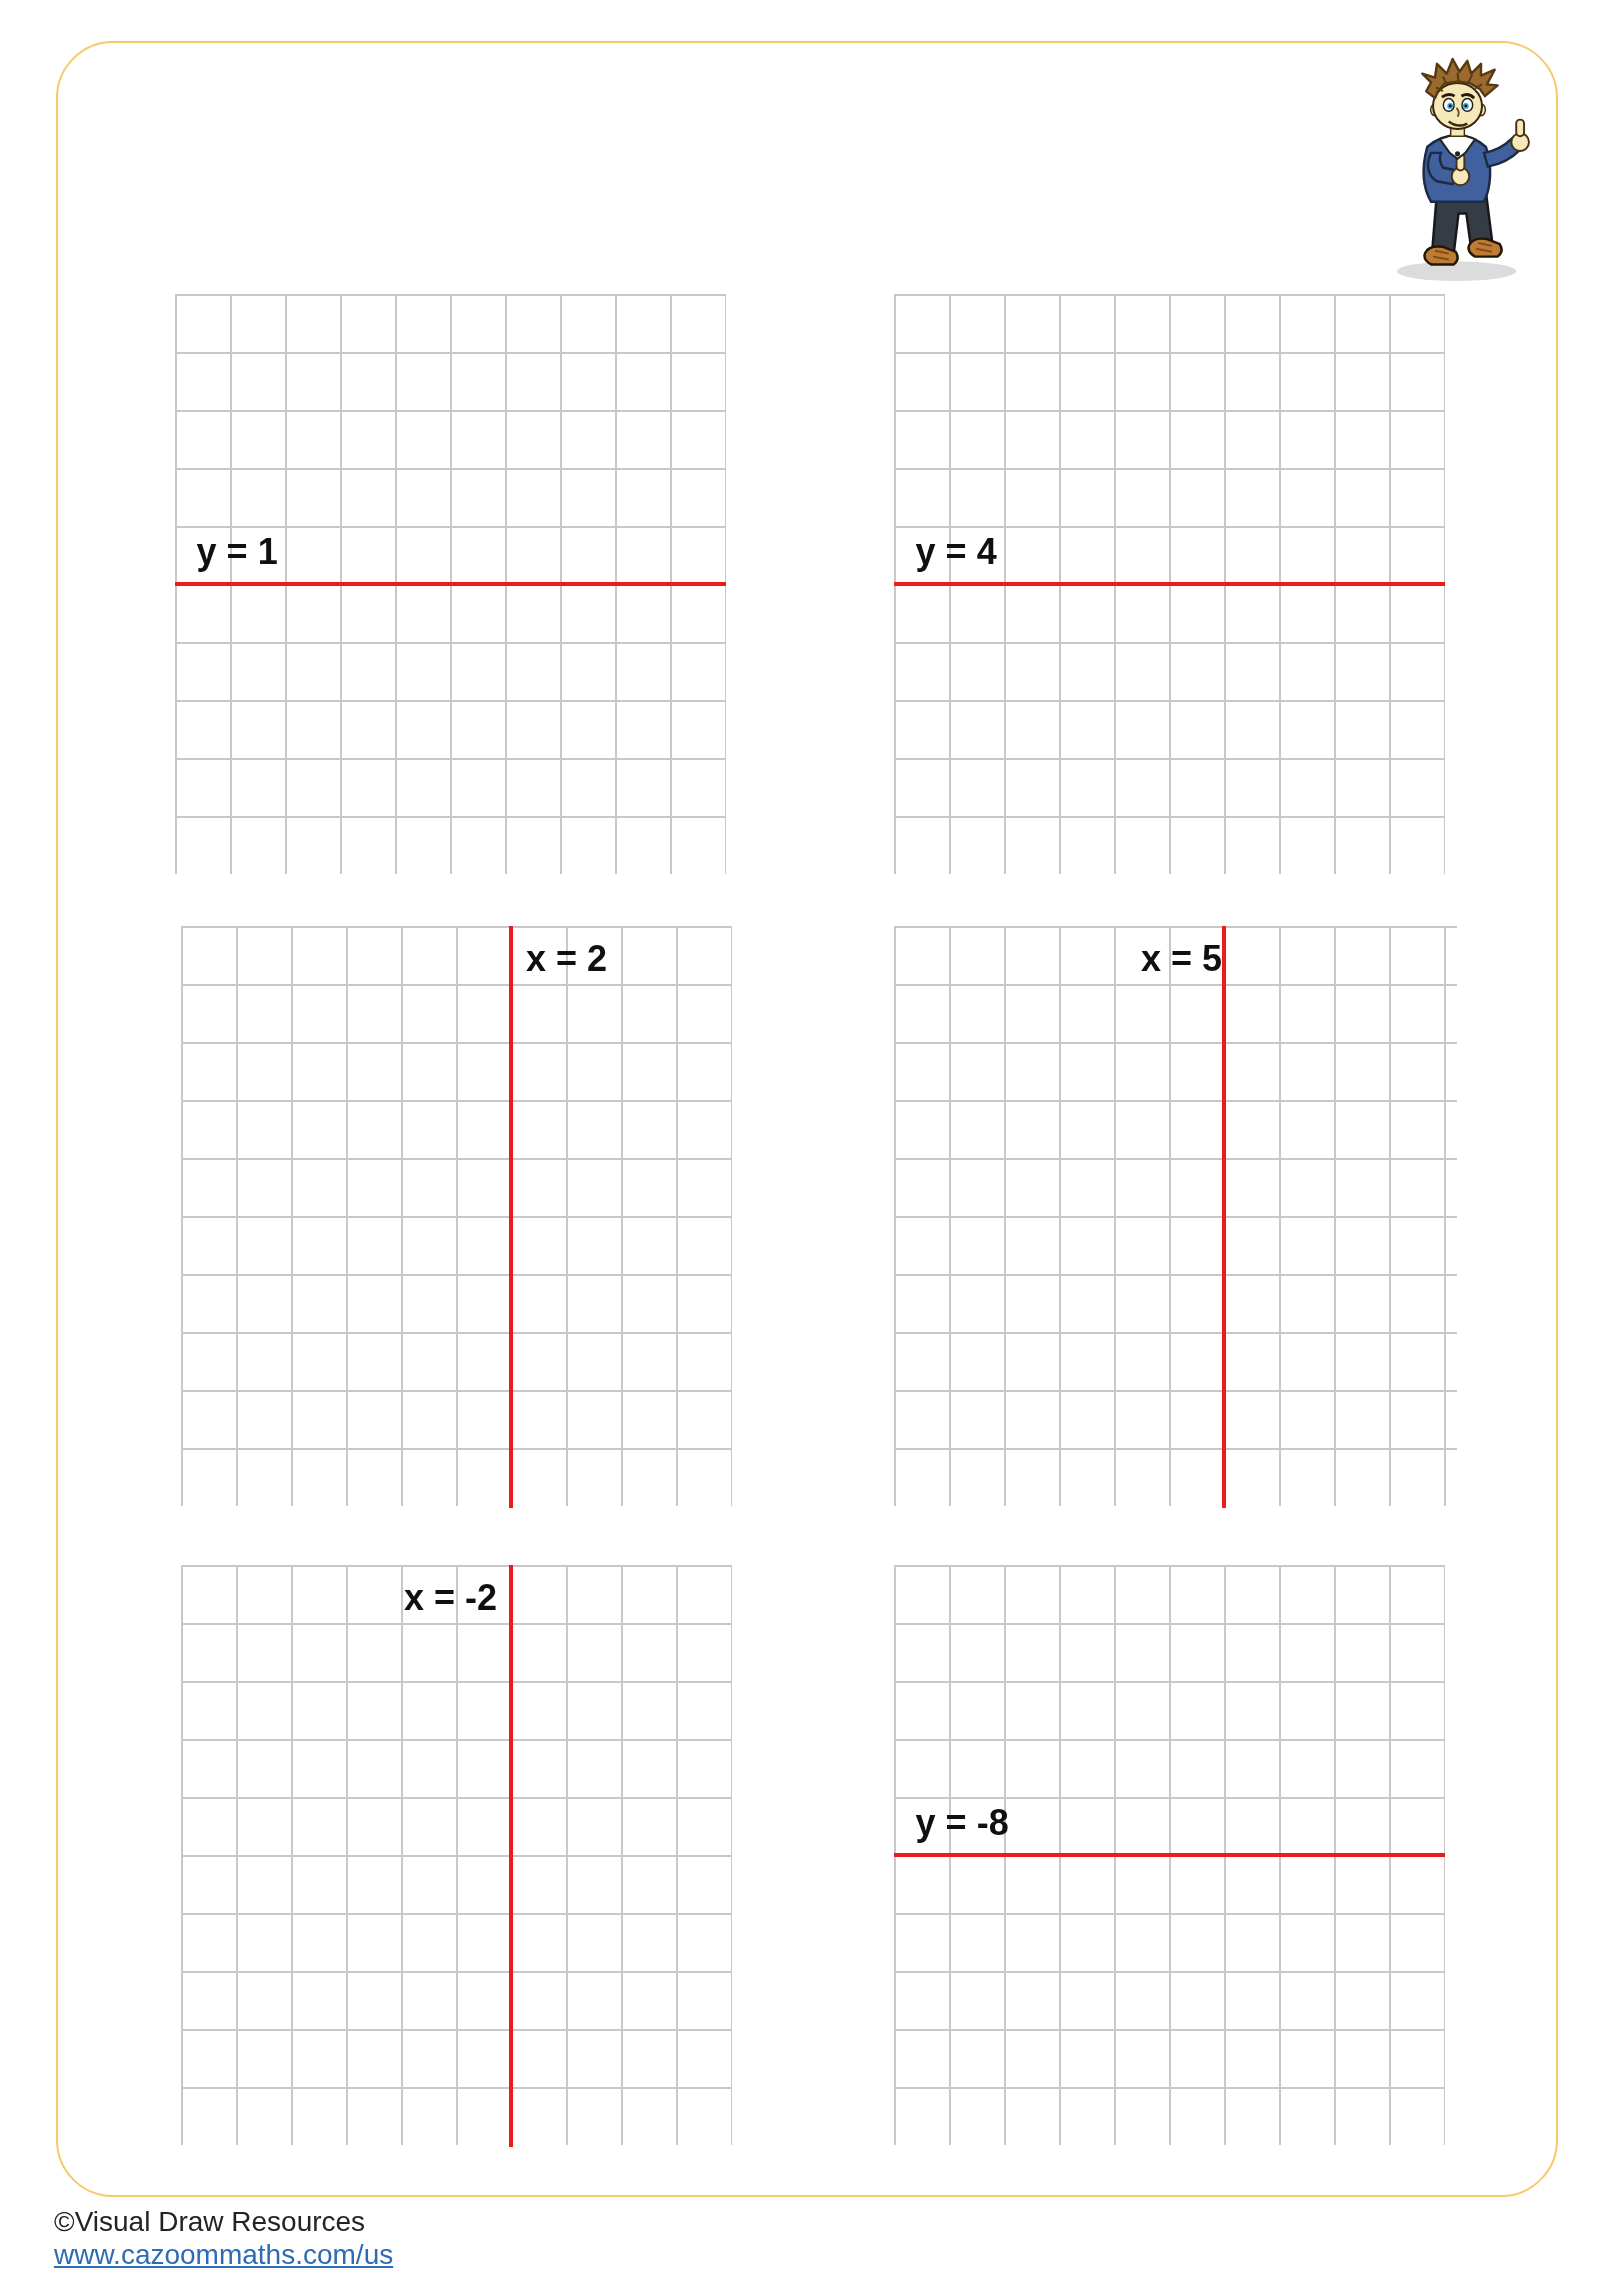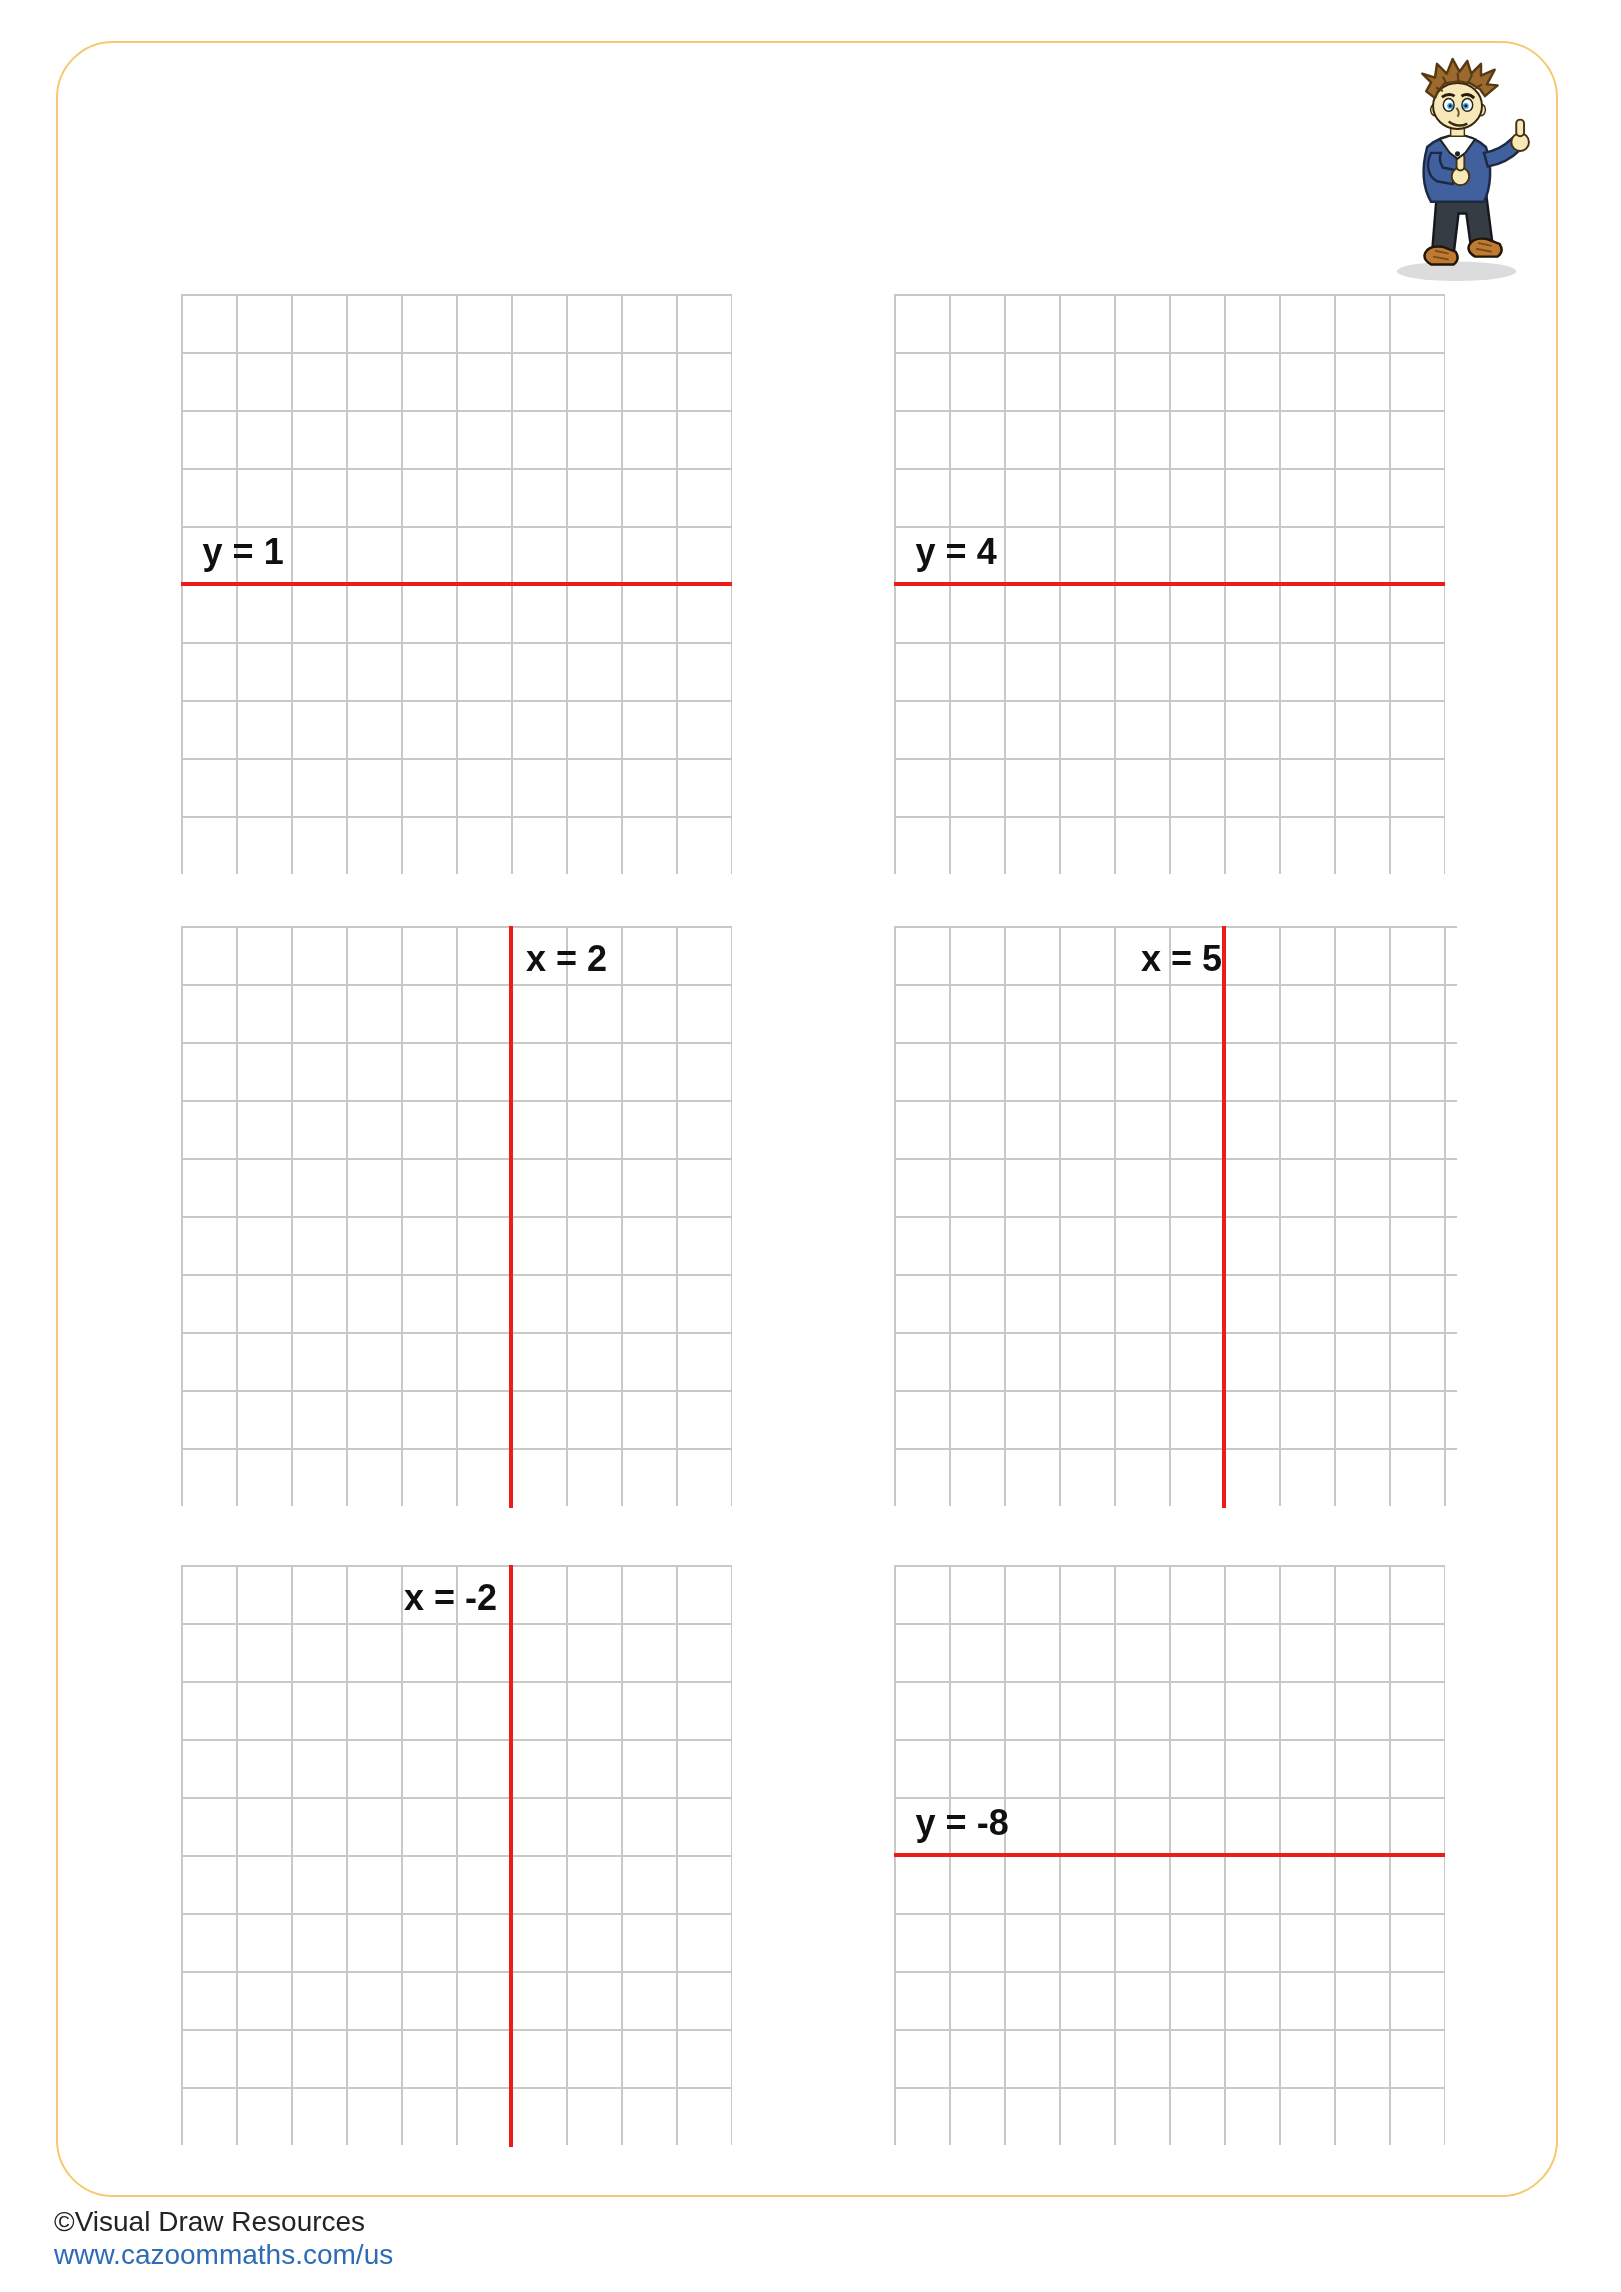--- a/index.html
+++ b/index.html
@@ -25,21 +25,21 @@
         background-size:55px 58px;}
   .redline{position:absolute;background:var(--red,#ee1b1b);}
   .redline.horizontal{left:0;width:551px;height:3.9px;top:288px;}
   .redline.vertical{top:0;height:582px;width:3.9px;left:328px;}
   .eq{position:absolute;font-weight:bold;font-size:36px;color:#101010;white-space:nowrap;}
   .eq.above-line-left{left:21.6px;top:237px;}
   .eq.right-of-line-top{left:345px;top:11.8px;}
   .eq.left-of-line-top{right:235px;top:11.8px;}
   
   .footer{position:absolute;left:54px;top:2205px;font-size:28px;line-height:33px;color:#232323;}
-  .footer a{color:var(--link,#2d6cb5);cursor:pointer;}
+  .footer a{color:var(--link,#2d6cb5);text-decoration:underline;cursor:pointer;}
 </style>
 </head>
 <body>
 
 <div class="page" style="--gold: #f6c96e; --cream: #fbf7ec; --grid: #c8c8c8; --red: #ee1b1b; --link: #2d6cb5;">
 
   <div class="page-border"></div>
 
 
   <svg class="mascot" width="169" height="227" viewBox="0 0 172 232">
@@ -78,21 +78,21 @@
     <ellipse cx="95" cy="49" rx="5.5" ry="6.5" fill="#fff" stroke="#222" stroke-width="1.5"></ellipse>
     <circle cx="77.5" cy="50" r="3" fill="#2da7d9"></circle>
       <circle cx="93.5" cy="50" r="3" fill="#2da7d9"></circle>
     <circle cx="77.5" cy="50" r="1.4" fill="#111"></circle>
       <circle cx="93.5" cy="50" r="1.4" fill="#111"></circle>
     <path d="M84,52 q4,5 1,9" stroke="#6b5226" stroke-width="2" fill="none"></path>
     <path d="M76,66 q9,7 19,2" stroke="#3a2b12" stroke-width="2.5" fill="none"></path>
   </svg>
 
   <div class="panels">
-      <div class="panel" style="left: 181px; top: 294px;">
+      <div class="panel" style="left: 175px; top: 294px;">
         <div class="redline horizontal"></div>
         <div class="eq above-line-left">y = 1</div>
       </div>
       <div class="panel" style="left: 894px; top: 294px;">
         <div class="redline horizontal"></div>
         <div class="eq above-line-left">y = 4</div>
       </div>
       <div class="panel" style="left: 181px; top: 926px;">
         <div class="redline vertical"></div>
         <div class="eq right-of-line-top">x = 2</div>

